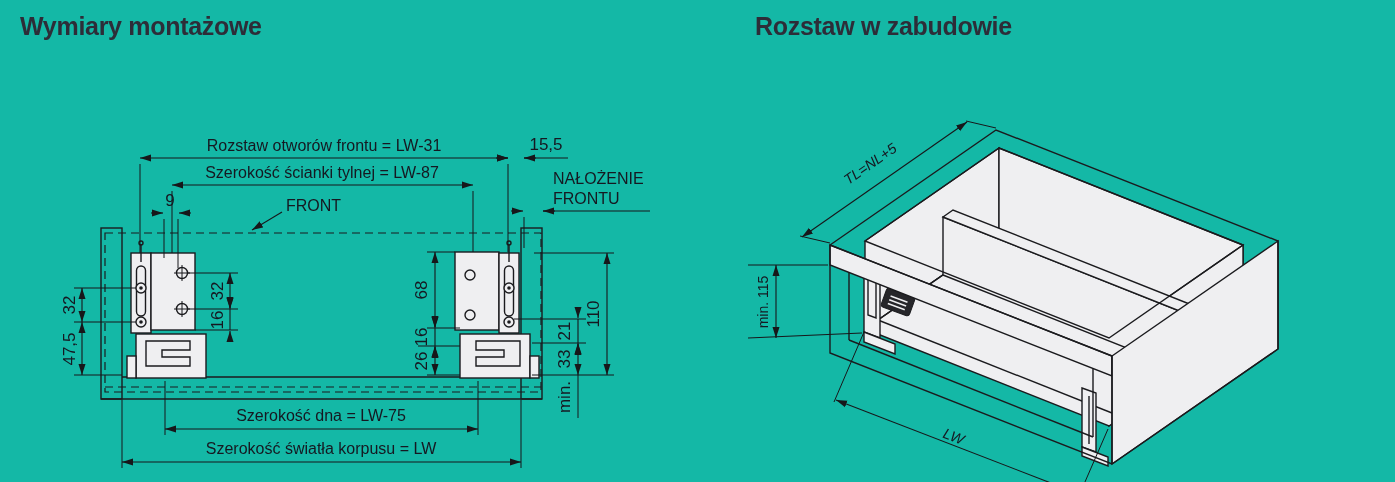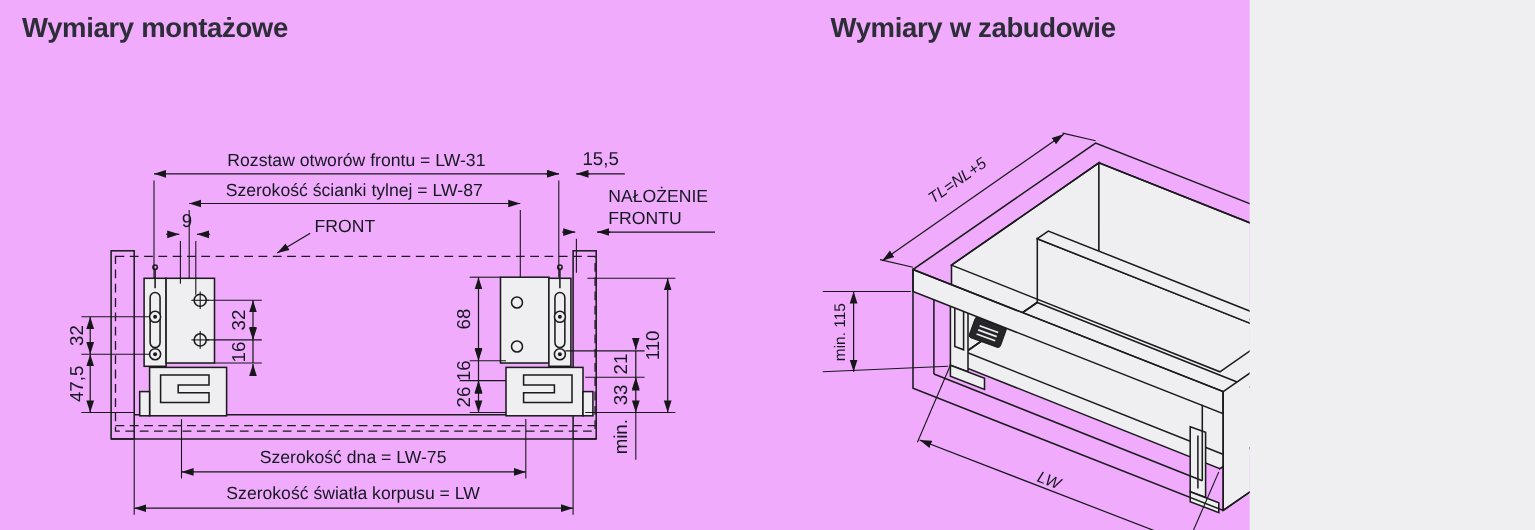--- a/index.html
+++ b/index.html
@@ -1,38 +1,38 @@
 <!DOCTYPE html>
 <html><head>
 <meta charset="utf-8">
 <style>
   html,body{margin:0;padding:0;}
   body{background:#efeff1;font-family:"Liberation Sans",sans-serif;}
-  .page{position:relative;width:1136px;height:482px;background:#f0abfc;overflow:hidden;}
+  .page{position:relative;width:1395px;height:482px;background:#14b8a6;overflow:hidden;}
   .title{position:absolute;top:12px;font-size:25px;font-weight:700;letter-spacing:-0.3px;color:#2d2d38;}
   .title.left{left:20px;}
   .title.right{left:755px;}
   svg text{font-family:"Liberation Sans",sans-serif;fill:#161821;}
   .tl{font-size:16px;}
   .tn{font-size:17px;}
   .ts{font-size:14px;}
   .ti{font-size:14.5px;font-style:italic;}
   .st{stroke:#1b1b1e;stroke-width:1.4;fill:none;}
   .stf{stroke:#1b1b1e;stroke-width:1.4;fill:#efeff1;}
   .dim{stroke:#17171a;stroke-width:1.1;fill:none;}
   .ext{stroke:#17171a;stroke-width:1;fill:none;}
   .dsh{stroke:#1b1b1e;stroke-width:1.2;fill:none;stroke-dasharray:8 5;}
 </style>
 </head>
 <body>
 
 <div class="page">
 
   <div class="title left">Wymiary montażowe</div>
-  <div class="title right">Wymiary w zabudowie</div>
+  <div class="title right">Rozstaw w zabudowie</div>
 
   <svg width="1395" height="482" viewBox="0 0 1395 482">
     <defs>
       <marker id="ae" markerWidth="11" markerHeight="8" refX="10" refY="4" orient="auto">
         <path d="M0,0.8 L10,4 L0,7.2 Z" fill="#17171a"></path>
       </marker>
       <marker id="as" markerWidth="11" markerHeight="8" refX="1" refY="4" orient="auto">
         <path d="M11,0.8 L1,4 L11,7.2 Z" fill="#17171a"></path>
       </marker>
     </defs>

